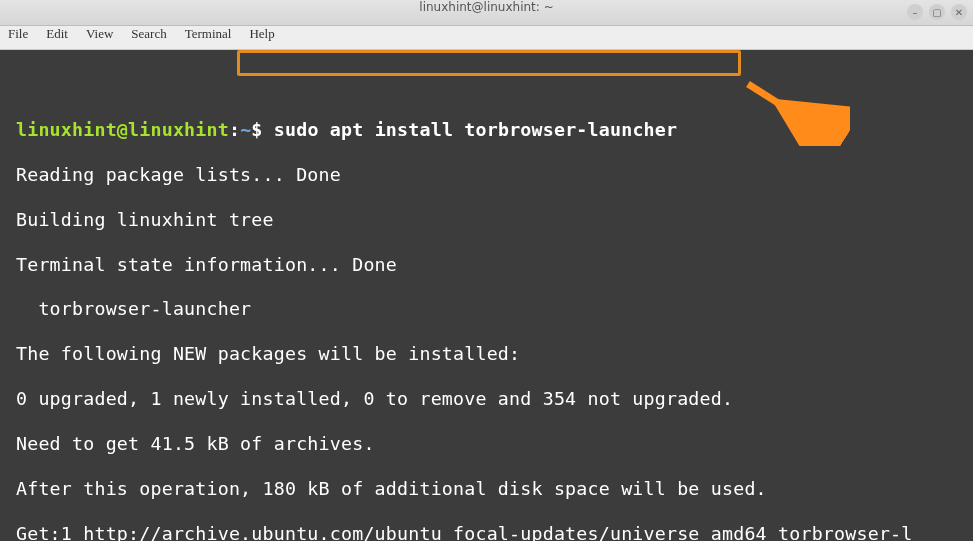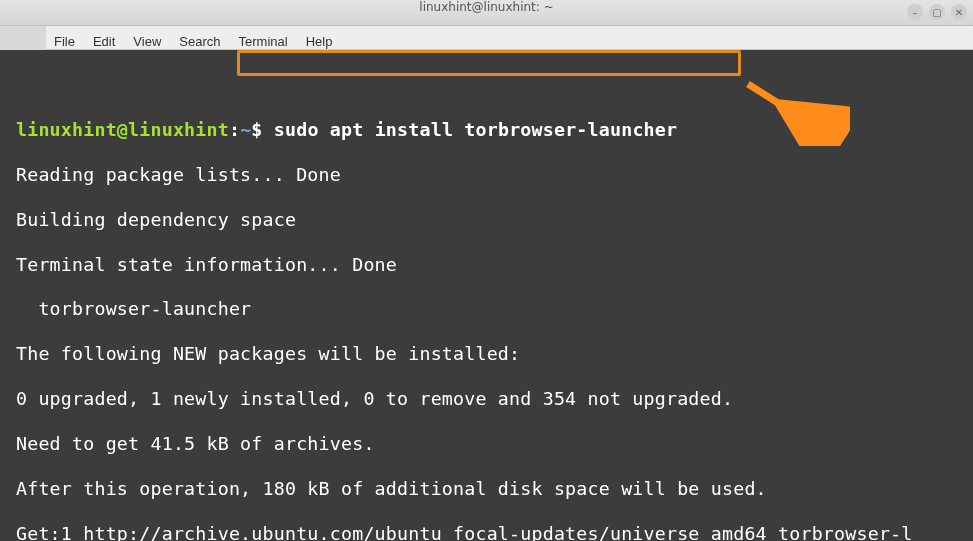--- a/index.html
+++ b/index.html
@@ -37,28 +37,27 @@
     border-radius: 50%;
     background: #cfcfcf;
     display:flex;align-items:center;justify-content:center;
     font-size:10px;color:#666;
     font-family: "DejaVu Sans", sans-serif;
   }
   .menubar {
     height: 24px;
     background: #eeeeee;
     display: flex;
-    align-items: flex-end;
+    align-items: flex-start;
     padding: 0 8px;
     gap: 18px;
-    font-family: Liberation Sans, sans-serif;
+    font-family: Liberation Serif, serif;
     font-size: 13px;
     color: #333;
     border-bottom: 1px solid #c8c8c8;
-    margin-left: 46px;
   }
   .terminal {
     background: #3c3c3c;
     color: #ffffff;
     width: 100%;
     height: calc(541px - 26px - 24px);
     padding: 2px 16px;
     font-size: 18.3px;
     line-height: 22.4px;
     letter-spacing: 0.2px;
@@ -114,21 +113,21 @@
 <svg class="arrow" width="120" height="70" viewBox="0 0 120 70">
   <defs>
     <marker id="ah" markerWidth="12" markerHeight="12" refX="2" refY="6" orient="auto">
       <path d="M0,0 L12,6 L0,12 Z" fill="#ff8c1a"></path>
     </marker>
   </defs>
   <line x1="100" y1="60" x2="18" y2="8" stroke="#ff8c1a" stroke-width="7" marker-start="url(#ah)"></line>
 </svg>
 <span class="term-line"><span class="prompt-user">linuxhint@linuxhint</span><span class="prompt-sep">:</span><span class="prompt-path">~</span><span class="prompt-sep">$</span> <span class="cmd">sudo apt install torbrowser-launcher</span></span>
 <span class="term-line">Reading package lists... Done</span>
-<span class="term-line">Building dependency space</span>
+<span class="term-line">Building linuxhint tree</span>
 <span class="term-line">Terminal state information... Done</span>
 <span class="term-line">  torbrowser-launcher</span>
 <span class="term-line">The following NEW packages will be installed:</span>
 <span class="term-line">0 upgraded, 1 newly installed, 0 to remove and 354 not upgraded.</span>
 <span class="term-line">Need to get 41.5 kB of archives.</span>
 <span class="term-line">After this operation, 180 kB of additional disk space will be used.</span>
 <span class="term-line">Get:1 http://archive.ubuntu.com/ubuntu focal-updates/universe amd64 torbrowser-l</span>
 
 
 

